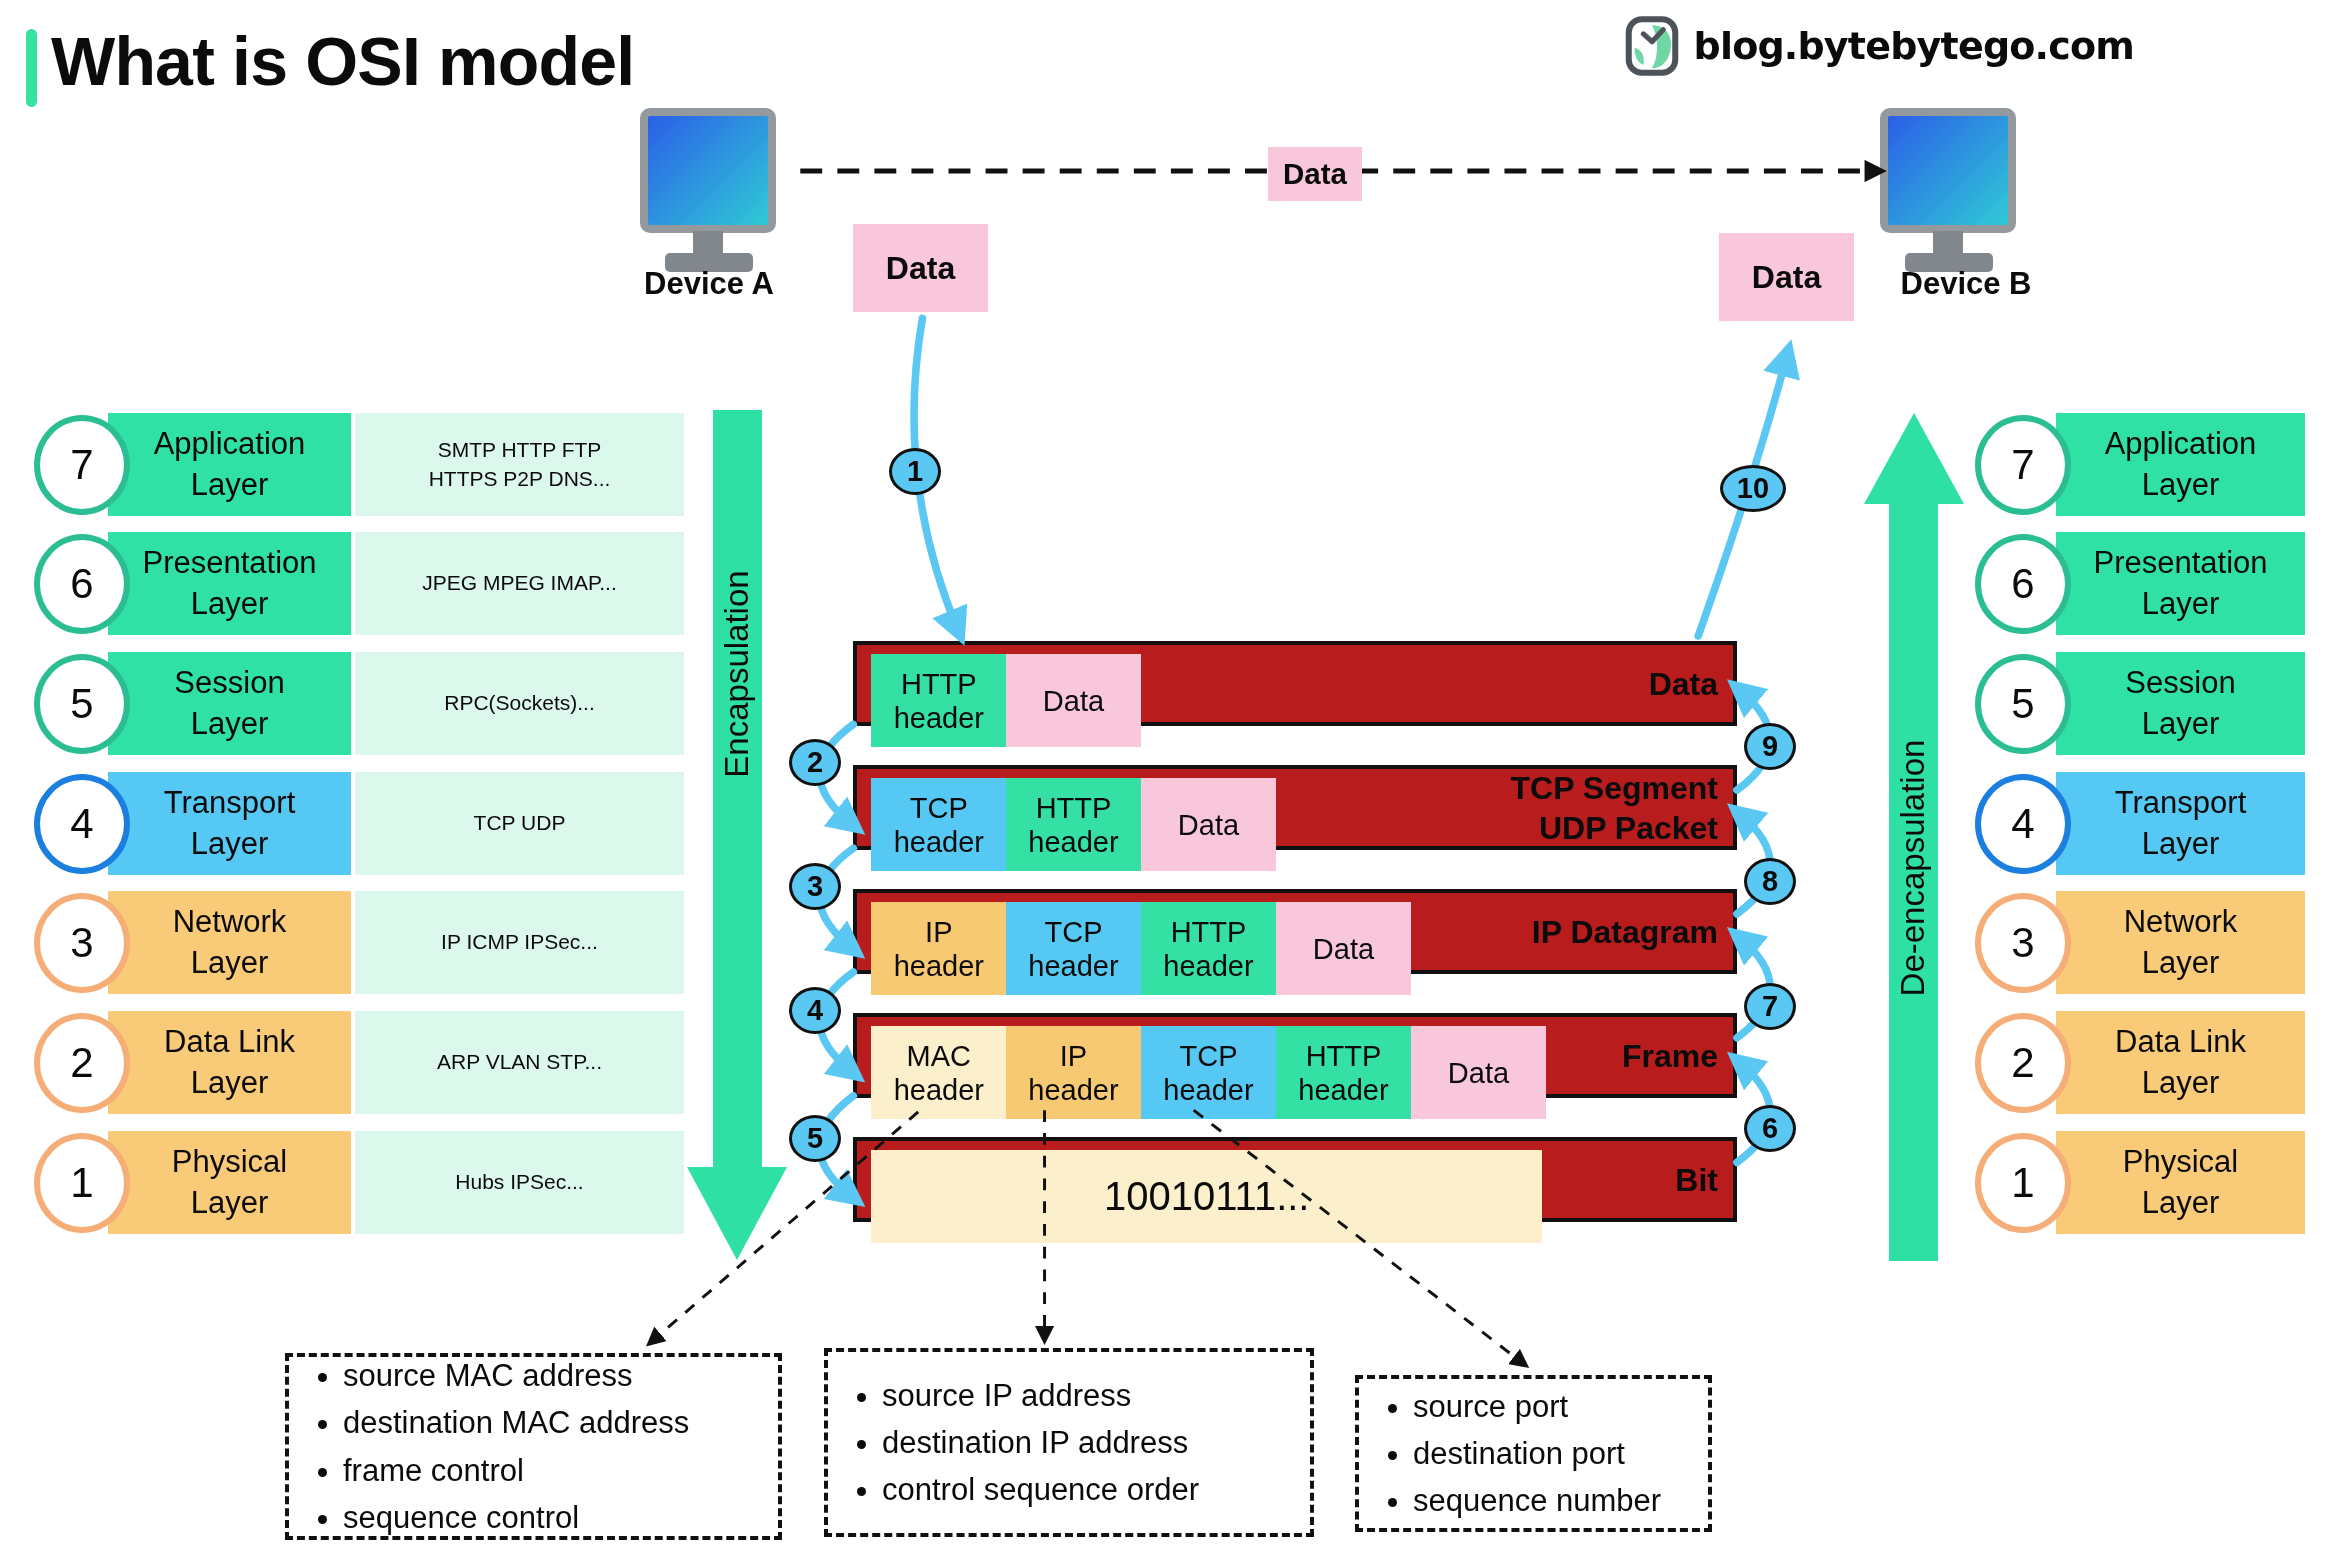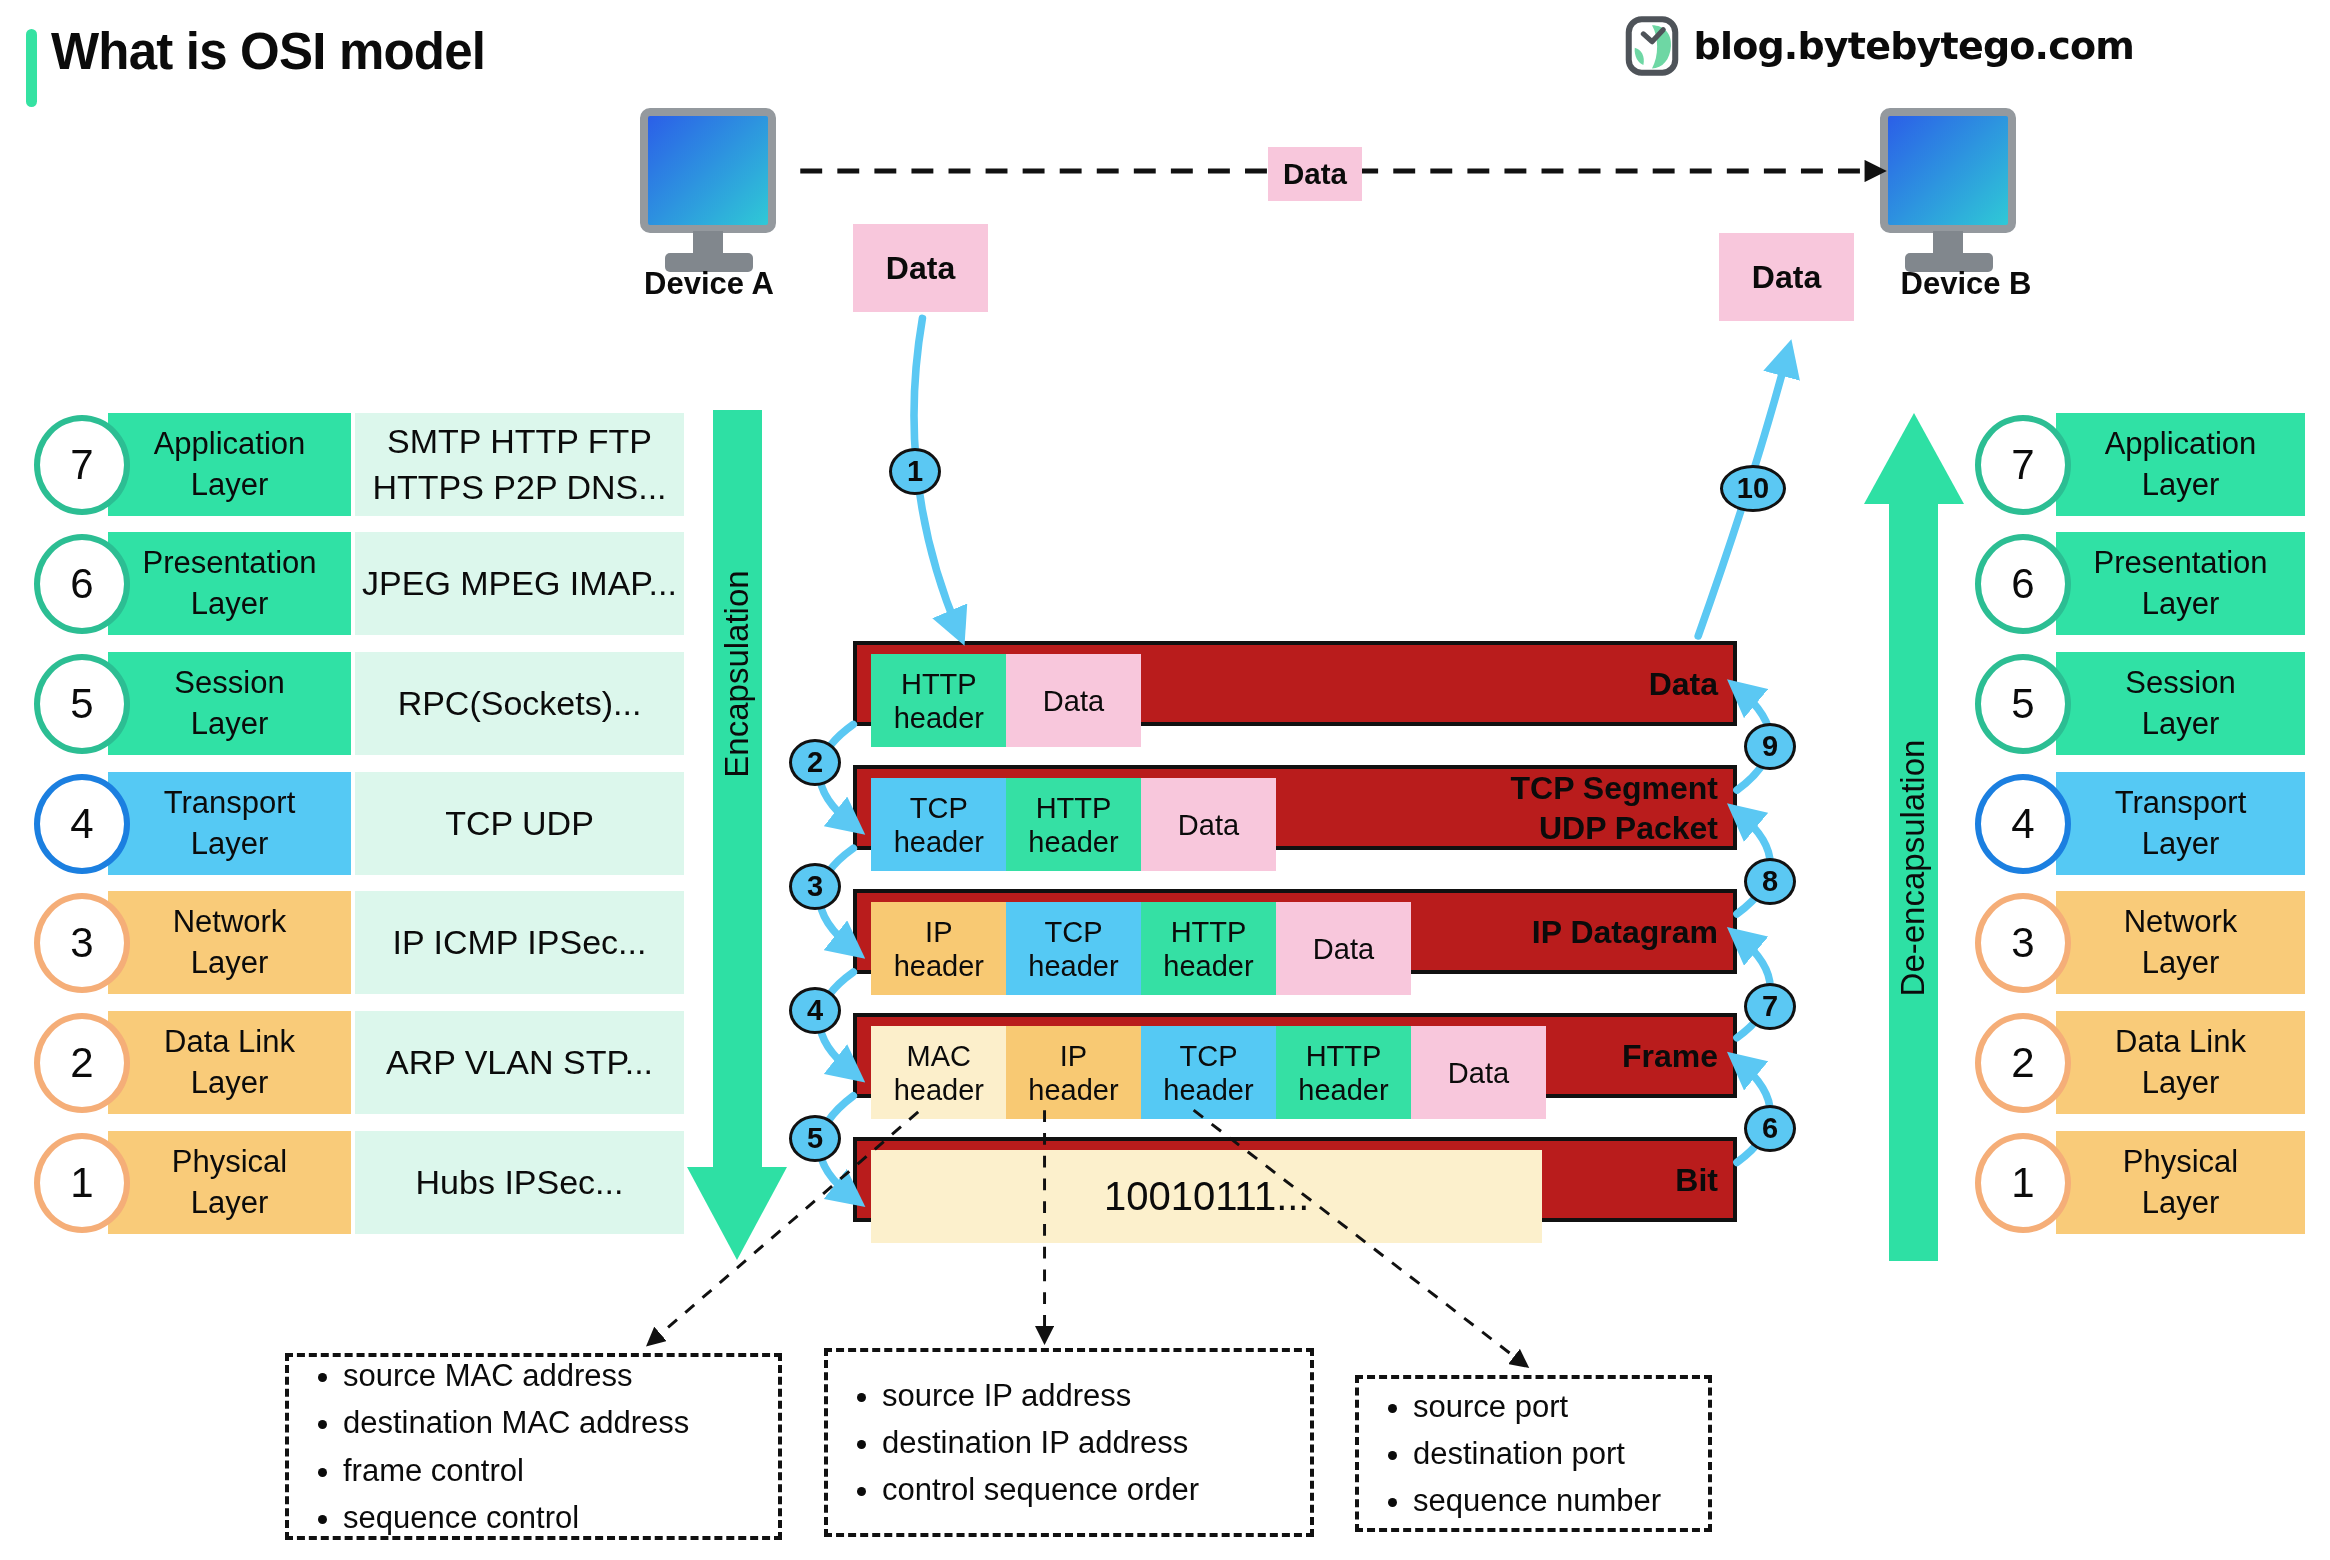--- a/index.html
+++ b/index.html
@@ -2,21 +2,21 @@
 <html style="font-size:13.5px"><head>
 <meta charset="utf-8">
 <style>
   html,body{margin:0;padding:0;background:#fff;}
   body{font-family:"Liberation Sans",sans-serif;color:#0b0b0b;}
   .canvas{position:relative;width:2330px;height:1560px;background:#fff;overflow:hidden;}
   .pre{white-space:pre-line;}
 
   
   .title-bar{position:absolute;left:26px;top:29px;width:11px;height:78px;background:#35E2A2;border-radius:5.9px;}
-  .page-title{position:absolute;left:51px;top:22px;font-size:51px;font-weight:bold;letter-spacing:-0.8px;}
+  .page-title{position:absolute;left:51px;top:22px;font-size:68px;font-weight:bold;letter-spacing:-0.8px;}
   .logo{position:absolute;left:1624px;top:15px;display:flex;align-items:center;gap:13.5px;}
   .logo svg{width:56px;height:62px;}
   .logo-text{font-family:"DejaVu Sans",sans-serif;font-size:38px;font-weight:bold;letter-spacing:-0.8px;}
 
   
   .monitor-frame{position:absolute;width:136px;height:125px;border:8.4px solid #94999E;border-radius:10px;
     background:linear-gradient(135deg,#2B5FE8 0%,#2FC9D6 100%);box-sizing:border-box;}
   .monitor-neck{position:absolute;width:30px;height:23.6px;background:#81878D;}
   .monitor-base{position:absolute;width:88px;height:18.5px;background:#81878D;border-radius:5px;}
   .device-label{position:absolute;font-size:31px;font-weight:bold;text-align:center;}
@@ -34,21 +34,21 @@
   .t-green .lt-circle{border:6.7px solid #2CBE93;}
   .t-blue  .lt-circle{border:6.7px solid #1B7FE0;}
   .t-orange .lt-circle{border:6.7px solid #F5AE78;}
   .lt-label{position:absolute;left:74px;top:0;width:243px;height:100%;display:flex;align-items:center;justify-content:center;
     text-align:center;font-size:31px;font-weight:500;line-height:1.3;}
   .rt-row .lt-label{left:81px;width:249px;}
   .t-green .lt-label{background:#30E1A5;}
   .t-blue  .lt-label{background:#55C9F4;}
   .t-orange .lt-label{background:#F9CB79;}
   .lt-desc{position:absolute;left:321px;top:0;width:329px;height:100%;background:#DCF7EC;display:flex;align-items:center;
-    justify-content:center;text-align:center;font-size:34px;line-height:1.35;}
+    justify-content:center;text-align:center;font-size:21px;line-height:1.35;}
 
   
   .enc-shaft{position:absolute;background:#2EE0A4;}
   .enc-head-down{position:absolute;width:0;height:0;border-left:50px solid transparent;border-right:50px solid transparent;
     border-top:93px solid #2EE0A4;}
   .enc-head-up{position:absolute;width:0;height:0;border-left:50px solid transparent;border-right:50px solid transparent;
     border-bottom:91px solid #2EE0A4;}
   .enc-label{position:absolute;transform:translate(-50%,-50%) rotate(-90deg);font-size:33px;font-weight:500;white-space:nowrap;}
 
   

